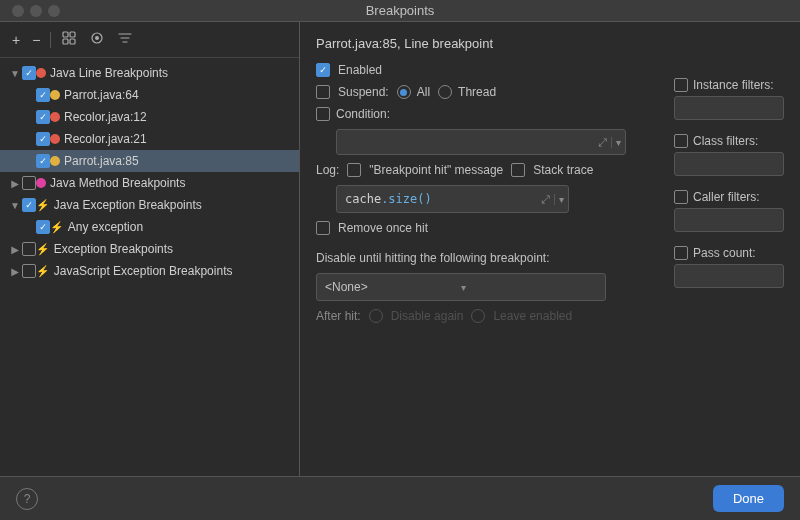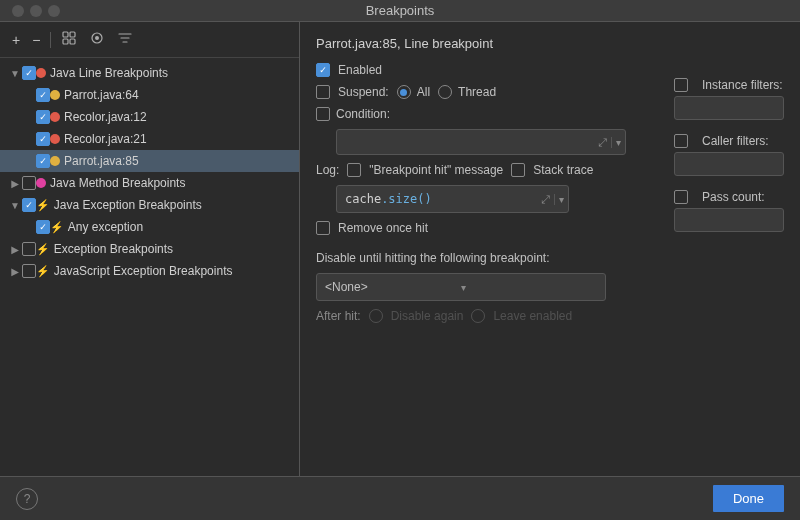--- a/index.html
+++ b/index.html
@@ -258,21 +258,21 @@
       gap: 14px;
     }
     .filter-row {
       display: flex;
       flex-direction: column;
       gap: 4px;
     }
     .filter-label-row {
       display: flex;
       align-items: center;
-      gap: 14px;
+      gap: 5px;
     }
     .filter-input-wrap {
       display: flex;
       align-items: center;
       background: #3a3a3a;
       border: 1px solid #555;
       border-radius: 3px;
       height: 24px;
       width: 110px;
     }
@@ -298,21 +298,21 @@
       align-items: center;
       justify-content: center;
       color: #888;
       font-size: 12px;
       cursor: pointer;
     }
     .done-btn {
       background: #3a7bd5;
       color: white;
       border: none;
-      border-radius: 1px;
+      border-radius: 6px;
       padding: 6px 20px;
       font-size: 13px;
       cursor: pointer;
       font-weight: 500;
     }
     .relative { position: relative; }
   </style>
 </head>
 <body>
 
@@ -512,20 +512,30 @@
         <div class="filter-label-row">
           <span class="chk"></span>
           <span class="label">Instance filters:</span>
         </div>
         <div class="filter-input-wrap">
           <input type="text" style="flex: 1 1 0%; background: transparent; border: none; color: rgb(208, 208, 208); font-size: 11px; padding: 2px 4px; outline: none;">
 
         </div>
       </div>
 
+      <div class="filter-row">
+        <div class="filter-label-row">
+          <span class="chk"></span>
+          <span class="label">Class filters:</span>
+        </div>
+        <div class="filter-input-wrap">
+          <input type="text" style="flex: 1 1 0%; background: transparent; border: none; color: rgb(208, 208, 208); font-size: 11px; padding: 2px 4px; outline: none;">
+
+        </div>
+      </div>
 
       <div class="filter-row">
         <div class="filter-label-row">
           <span class="chk"></span>
           <span class="label">Caller filters:</span>
         </div>
         <div class="filter-input-wrap">
           <input type="text" style="flex: 1 1 0%; background: transparent; border: none; color: rgb(208, 208, 208); font-size: 11px; padding: 2px 4px; outline: none;">
 
         </div>

